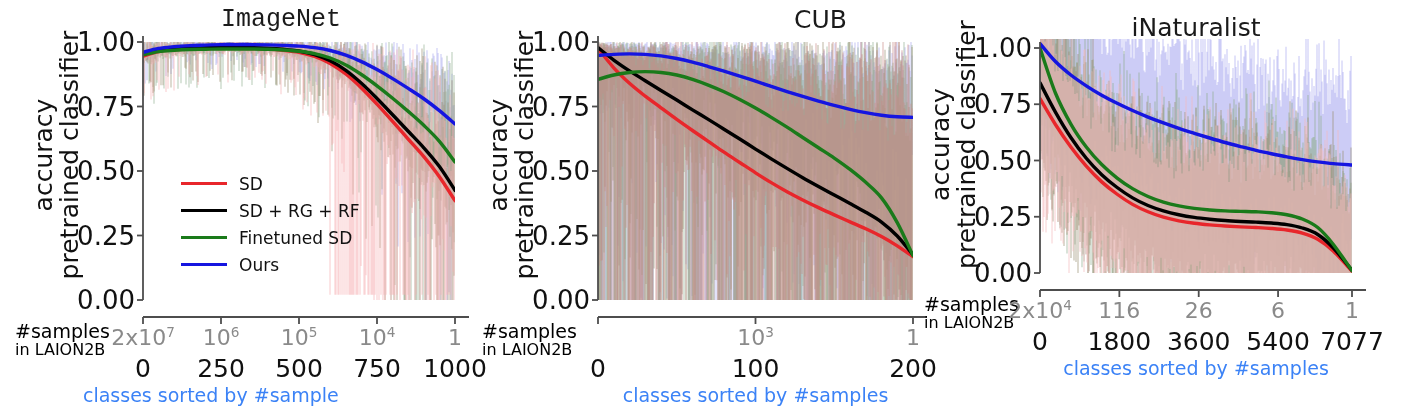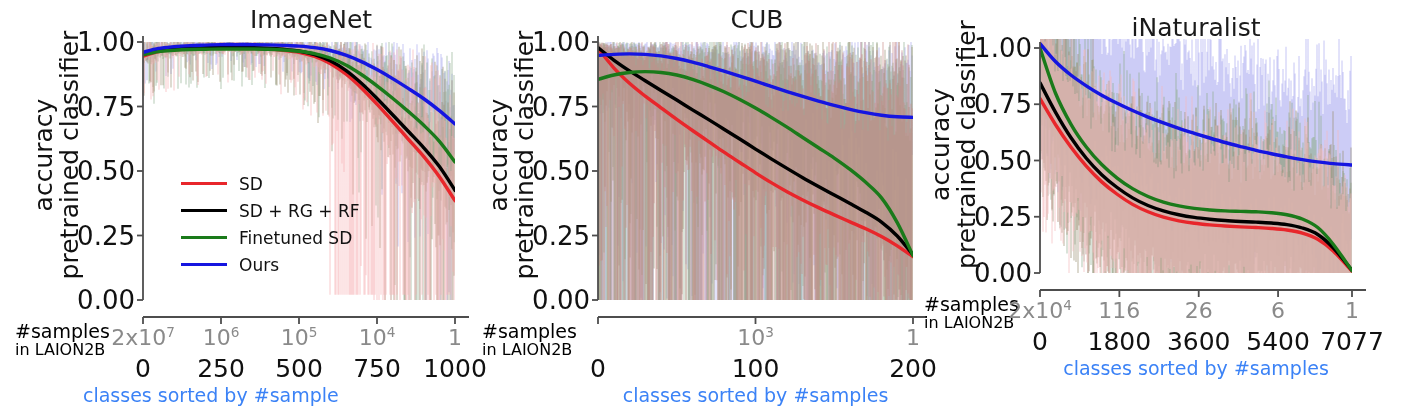--- a/index.html
+++ b/index.html
@@ -58,21 +58,21 @@
           <line x1="137" y1="171" x2="143" y2="171"></line>
           <line x1="137" y1="106.5" x2="143" y2="106.5"></line>
           <line x1="137" y1="42" x2="143" y2="42"></line>
           <line x1="143" y1="317" x2="143" y2="324"></line>
           <line x1="221" y1="317" x2="221" y2="324"></line>
           <line x1="299" y1="317" x2="299" y2="324"></line>
           <line x1="377" y1="317" x2="377" y2="324"></line>
           <line x1="455" y1="317" x2="455" y2="324"></line>
         </g>
       </svg>
-      <div class="txt title" style="left: 221px; top: 5px; width: 180px; text-align: center;">ImageNet</div>
+      <div class="txt title" style="left: 221px; top: 5px; width: 180px;  font-family: Liberation Mono, monospace;">ImageNet</div>
       <div class="txt ytick" style="left: 47px; top: 285px; width: 88px; text-align: right;">0.00</div>
       <div class="txt ytick" style="left: 47px; top: 220.5px; width: 88px; text-align: right;">0.25</div>
       <div class="txt ytick" style="left: 47px; top: 156px; width: 88px; text-align: right;">0.50</div>
       <div class="txt ytick" style="left: 47px; top: 91.5px; width: 88px; text-align: right;">0.75</div>
       <div class="txt ytick" style="left: 47px; top: 27px; width: 88px; text-align: right;">1.00</div>
       <div class="txt" style="left: 31px; top: 304px; transform-origin: 0px 0px; transform: rotate(-90deg); width: 298px; text-align: center;">
         <div style="font-size:25px;line-height:1.02">accuracy</div>
         <div style="font-size:25px;line-height:1.02">pretrained classifier</div>
       </div>
       <div class="txt samples-note" style="left: 15px; top: 322px; text-align: left;">
@@ -142,21 +142,21 @@
           <line x1="122" y1="300" x2="128" y2="300"></line>
           <line x1="122" y1="235.5" x2="128" y2="235.5"></line>
           <line x1="122" y1="171" x2="128" y2="171"></line>
           <line x1="122" y1="106.5" x2="128" y2="106.5"></line>
           <line x1="122" y1="42" x2="128" y2="42"></line>
           <line x1="128" y1="317" x2="128" y2="324"></line>
           <line x1="285.5" y1="317" x2="285.5" y2="324"></line>
           <line x1="443" y1="317" x2="443" y2="324"></line>
         </g>
       </svg>
-      <div class="txt title" style="left: 197px; top: 5px; width: 180px; text-align: center;">CUB</div>
+      <div class="txt title" style="left: 197px; top: 5px; width: 180px; text-align: right;">CUB</div>
       <div class="txt ytick" style="left: 32px; top: 285px; width: 88px; text-align: right;">0.00</div>
       <div class="txt ytick" style="left: 32px; top: 220.5px; width: 88px; text-align: right;">0.25</div>
       <div class="txt ytick" style="left: 32px; top: 156px; width: 88px; text-align: right;">0.50</div>
       <div class="txt ytick" style="left: 32px; top: 91.5px; width: 88px; text-align: right;">0.75</div>
       <div class="txt ytick" style="left: 32px; top: 27px; width: 88px; text-align: right;">1.00</div>
       <div class="txt" style="left: 16px; top: 304px; transform-origin: 0px 0px; transform: rotate(-90deg); width: 298px; text-align: center;">
         <div style="font-size:25px;line-height:1.02">accuracy</div>
         <div style="font-size:25px;line-height:1.02">pretrained classifier</div>
       </div>
       <div class="txt samples-note" style="left: 12px; top: 322px; text-align: left;">

